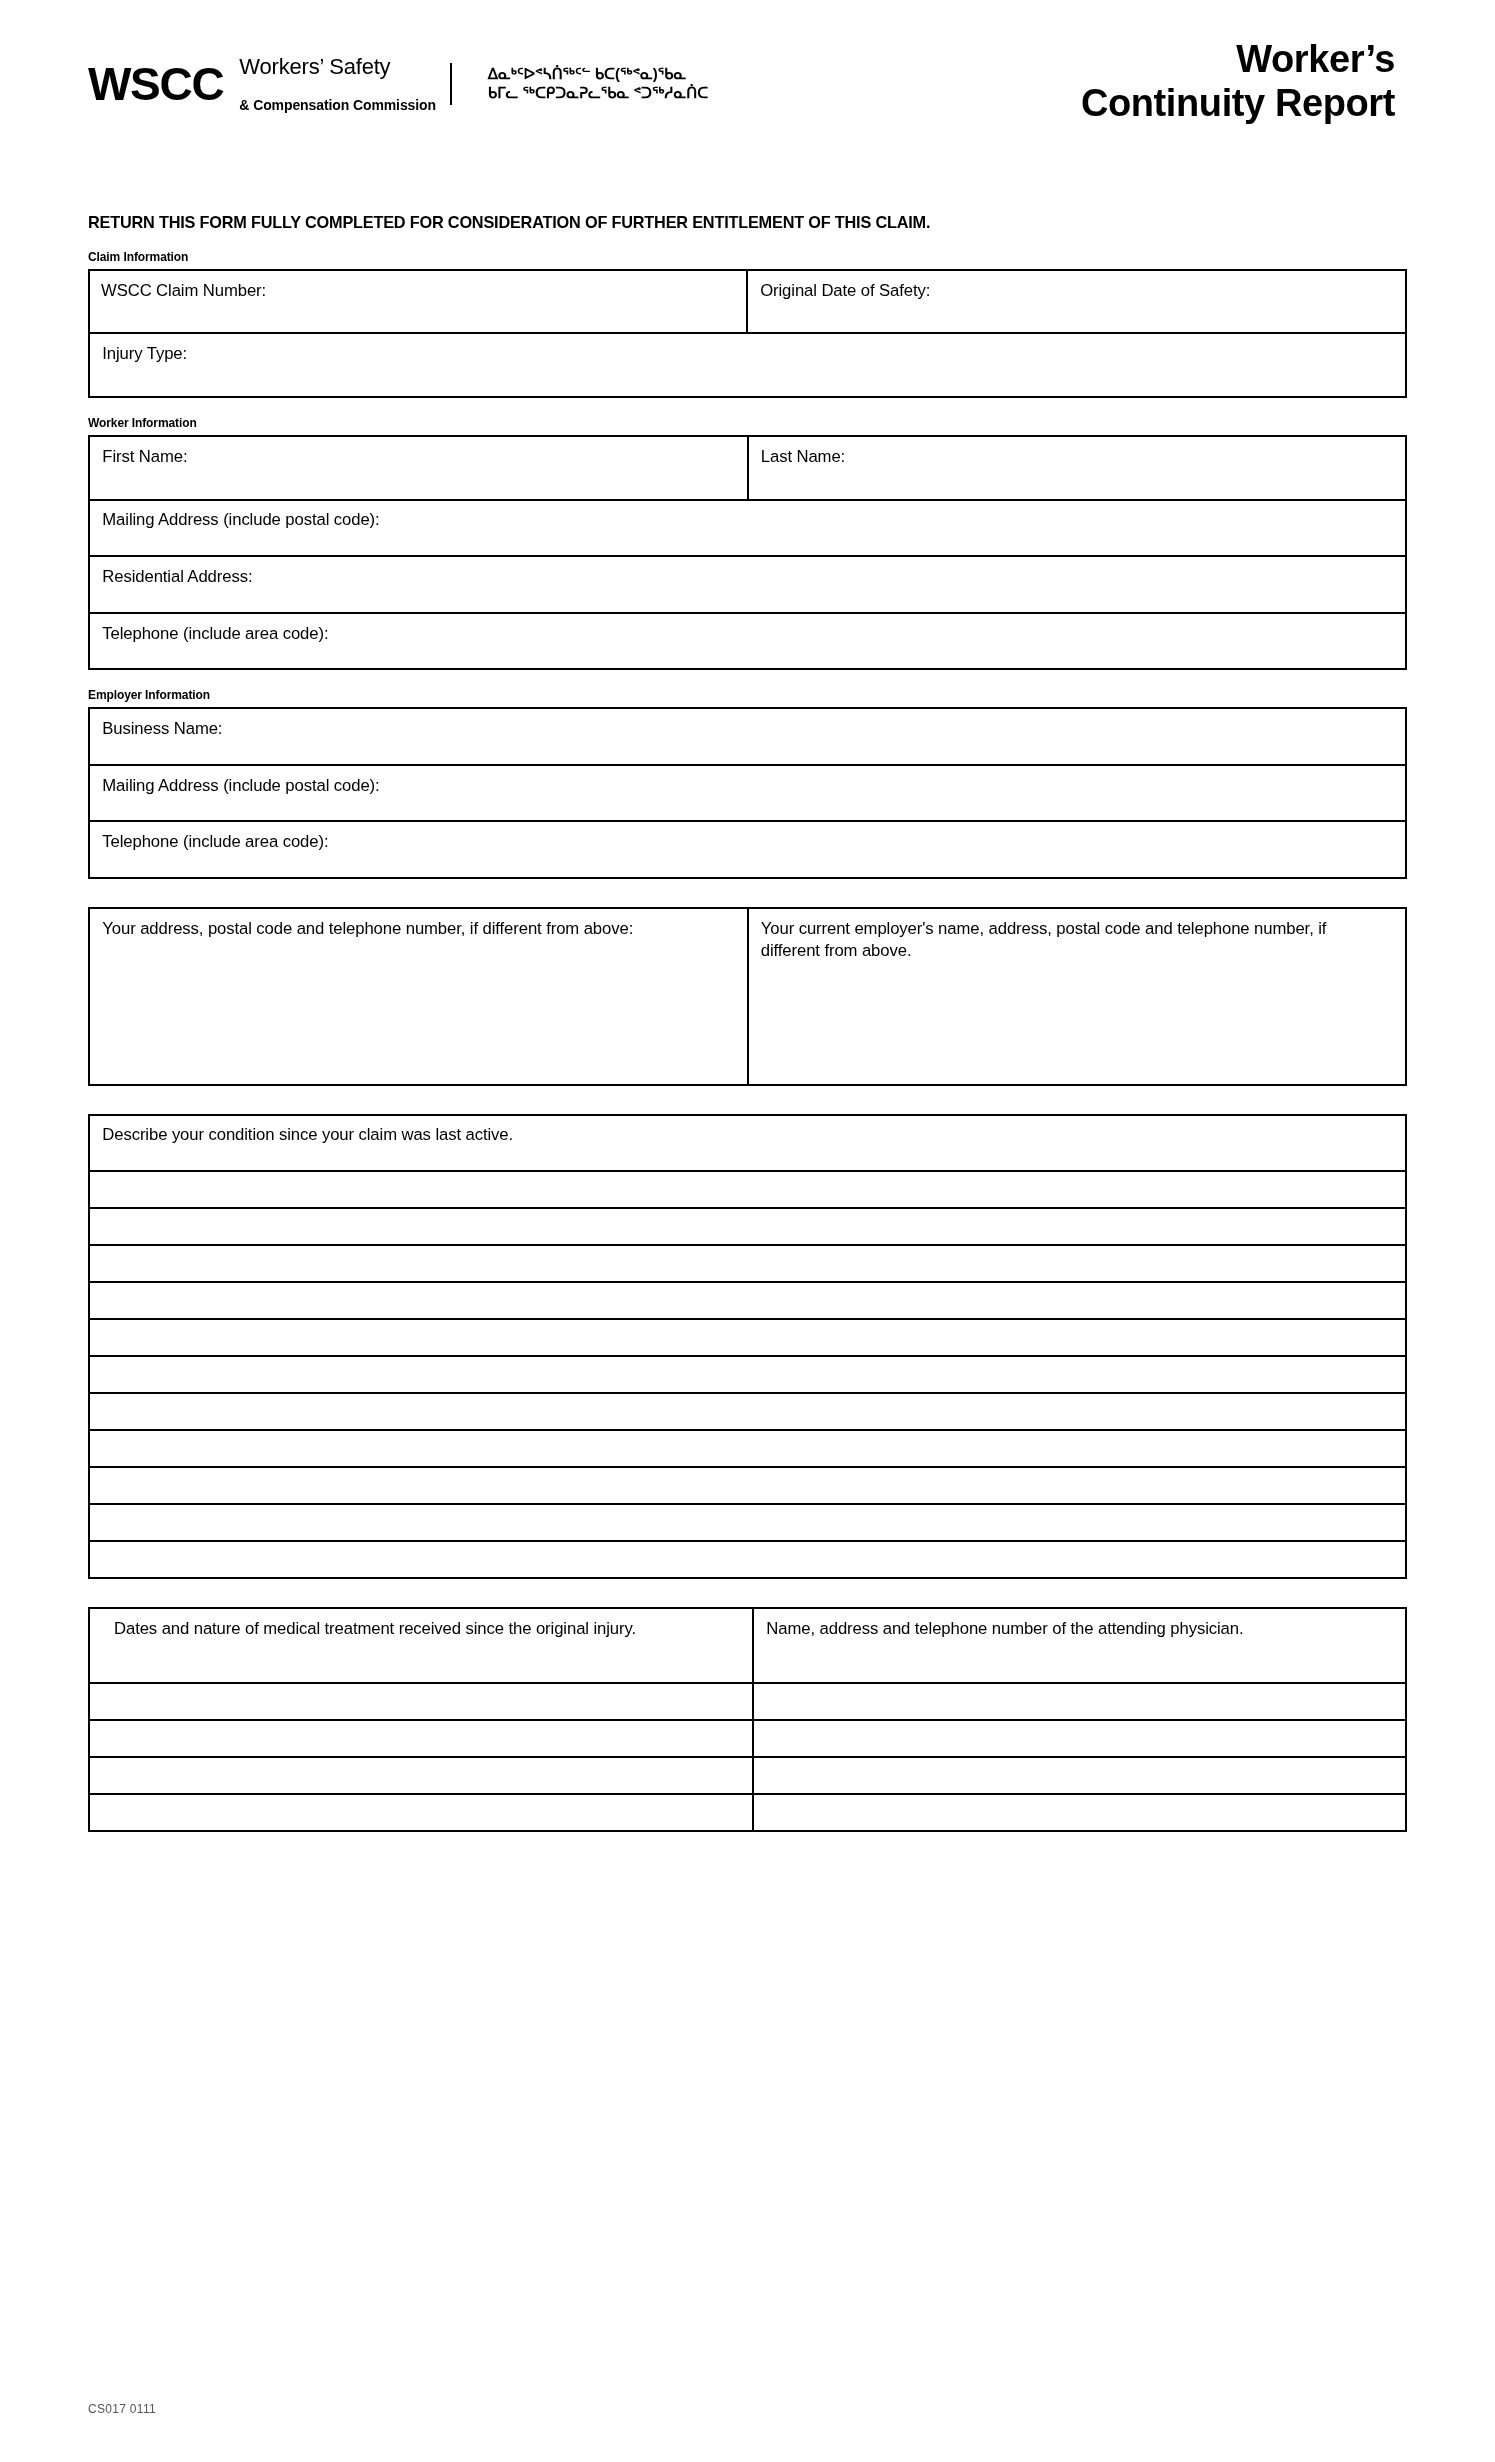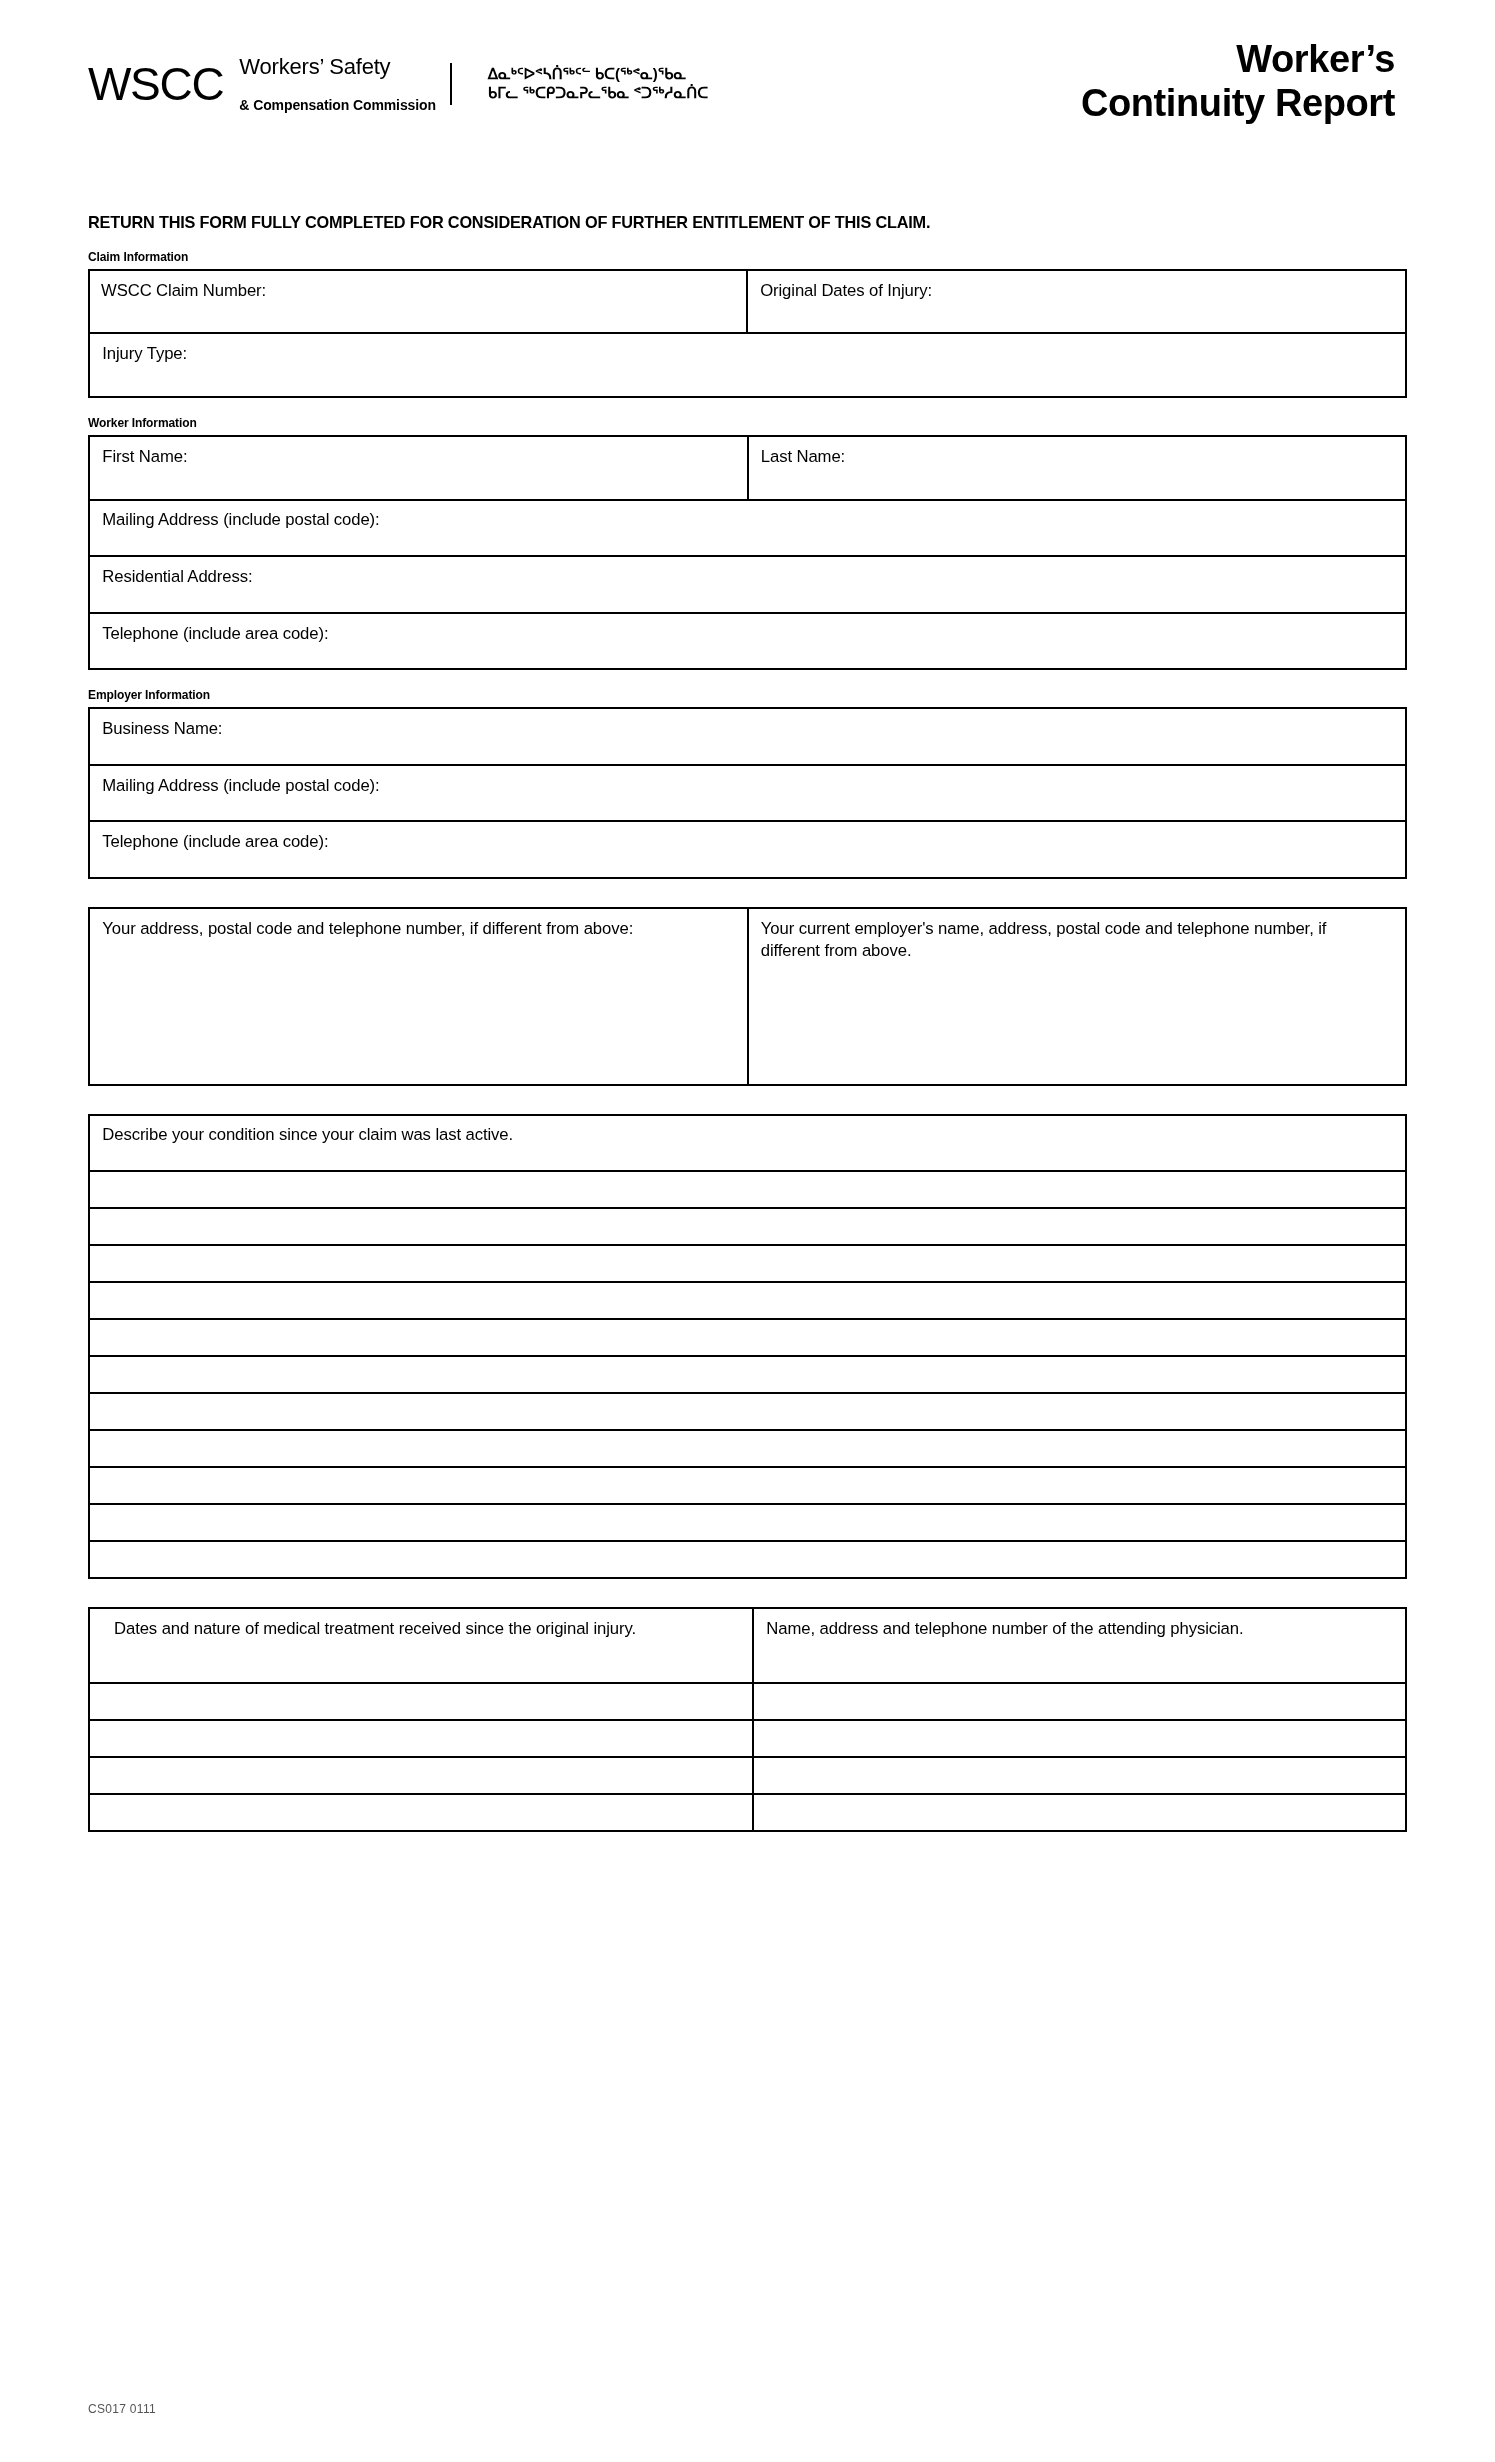--- a/index.html
+++ b/index.html
@@ -35,21 +35,21 @@
   .logo-block {
     position: absolute;
     left: 0;
     top: 53px;
     display: flex;
     align-items: center;
   }
 
   .logo-wscc {
     font-family: "Liberation Sans", sans-serif;
-    font-weight: normal;
+    font-weight: bold;
     font-size: 46px;
     letter-spacing: -1.3px;
     line-height: 1;
     margin-right: 16px;
   }
 
   .logo-en {
     line-height: 1.12;
     padding-top: 1.8px;
   }
@@ -183,21 +183,21 @@
   <div class="notice">RETURN THIS FORM FULLY COMPLETED FOR CONSIDERATION OF FURTHER ENTITLEMENT OF THIS CLAIM.</div>
 
   <div class="section-heading">Claim Information</div>
   <table class="tbl">
     <tbody>
         <tr class="row-h70">
       <td style="width:50%;padding-left:11px;">
         <span>WSCC Claim Number:</span>
       </td>
       <td style="width:50%;">
-        <span>Original Dates of Injury:</span>
+        <span>Original Date of Safety:</span>
       </td>
     </tr>
     <tr class="row-h70">
       <td colspan="2">
         <span>Injury Type:</span>
       </td>
     </tr>
   </tbody>
     </table>
 

